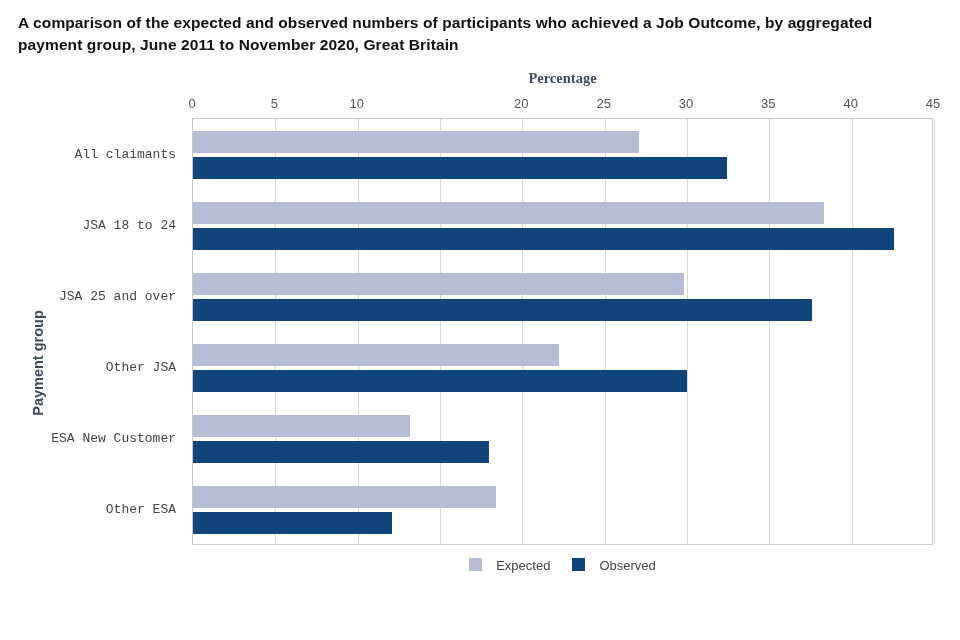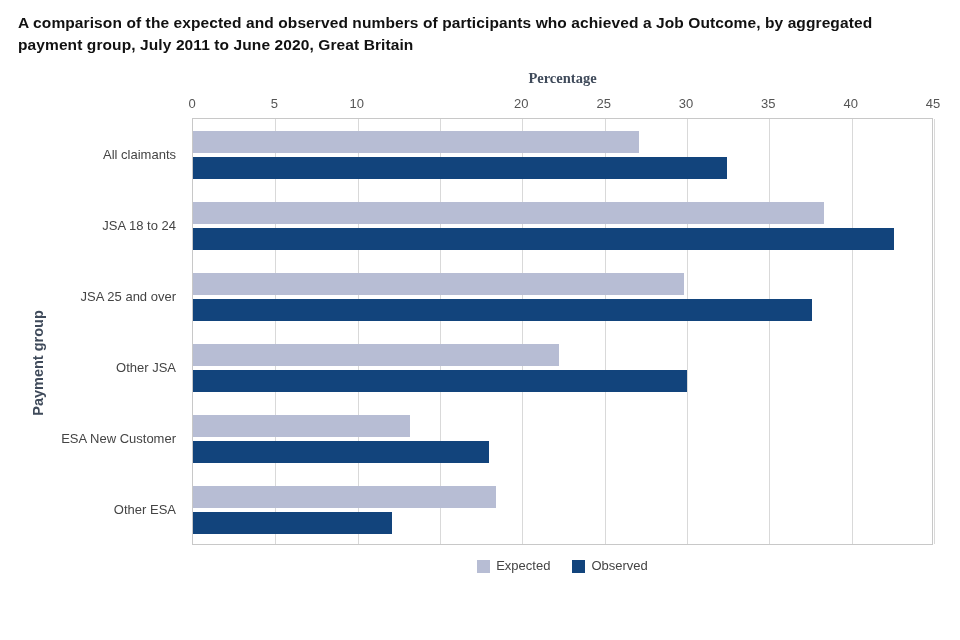--- a/index.html
+++ b/index.html
@@ -85,20 +85,21 @@
     color: #555555;
     transform: translateX(-50%);
     white-space: nowrap;
   }
   .cat-labels {
     position: absolute;
     left: 0px;
     top: 118px;
     width: 184px;
     height: 427px;
+    font-family: Liberation Mono, monospace;
   }
   .cat-label {
     position: absolute;
     right: 8px;
     font-size: 13px;
     color: #444444;
     text-align: right;
     white-space: nowrap;
     transform: translateY(-50%);
   }
@@ -116,22 +117,22 @@
     width: 741px;
     display: flex;
     justify-content: center;
     align-items: center;
     gap: 22px;
     font-size: 13px;
     color: #444444;
   }
   .legend-item {
     display: flex;
-    align-items: flex-end;
-    gap: 6px;
+    align-items: flex-start;
+    gap: 14px;
   }
   .swatch {
     width: 13px;
     height: 13px;
     display: inline-block;
   }
   .swatch.expected { background: #b7bdd4; }
   .swatch.observed { background: #12447c; }
   .source-note {
     position: absolute;
@@ -140,21 +141,21 @@
     font-size: 13.5px;
     font-style: italic;
     color: #5a5a5a;
   }
 </style>
 </head>
 <body>
 
 <div class="page">
 
-  <div class="chart-title">A comparison of the expected and observed numbers of participants who achieved a Job Outcome, by aggregated payment group, July 2011 to June 2020, Great Britain</div>
+  <div class="chart-title">A comparison of the expected and observed numbers of participants who achieved a Job Outcome, by aggregated payment group, June 2011 to November 2020, Great Britain</div>
 
   <div class="axis-title-x">Percentage</div>
   <div class="axis-title-y">Payment group</div>
 
   <div class="xtick-labels" id="xtick-labels">
       <span class="xtick" style="left: 0px;">0</span>
       <span class="xtick" style="left: 82.3333px;">5</span>
       <span class="xtick" style="left: 164.667px;">10</span>
       <span class="xtick" style="left: 247px; margin-top: 44px;">15</span>
       <span class="xtick" style="left: 329.333px; text-align: right;">20</span>

